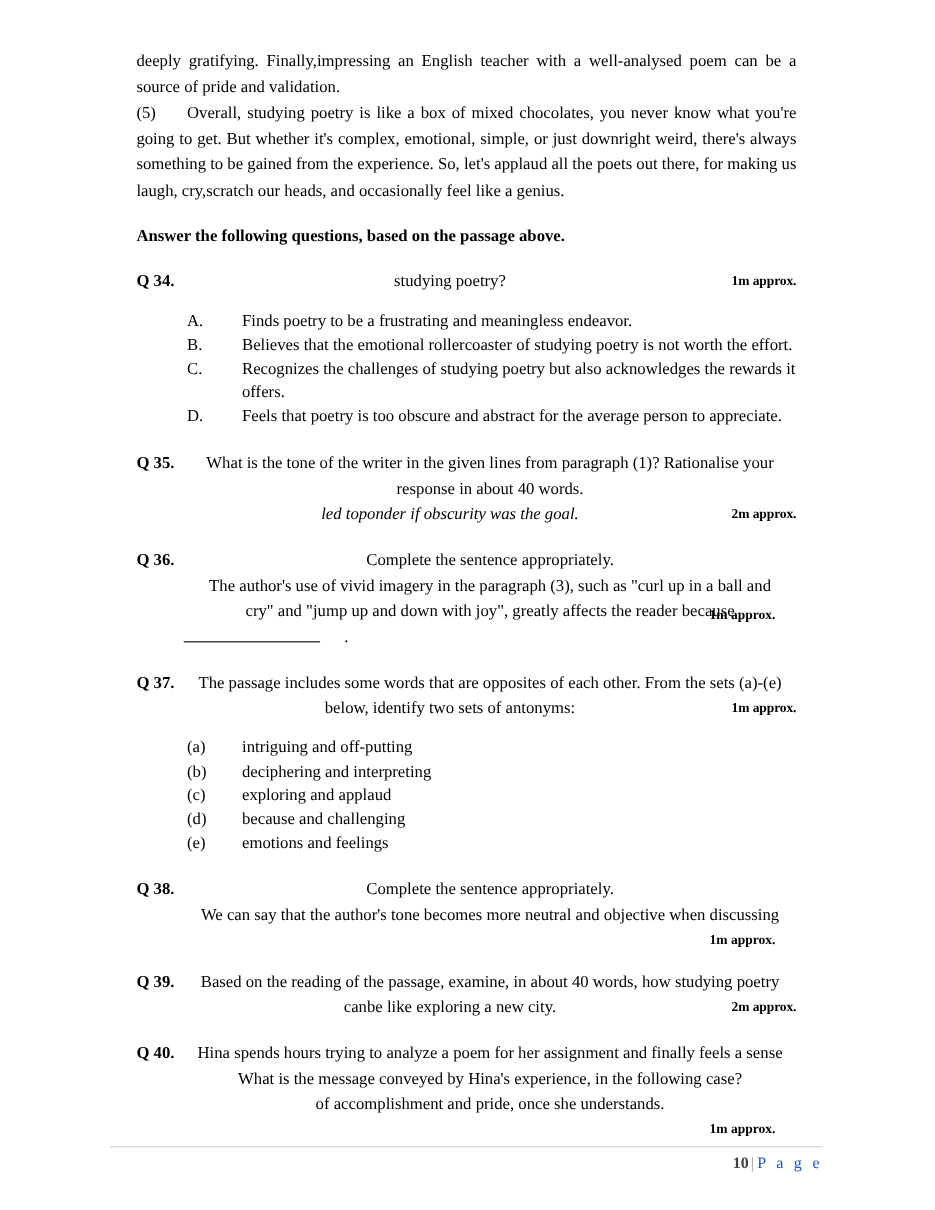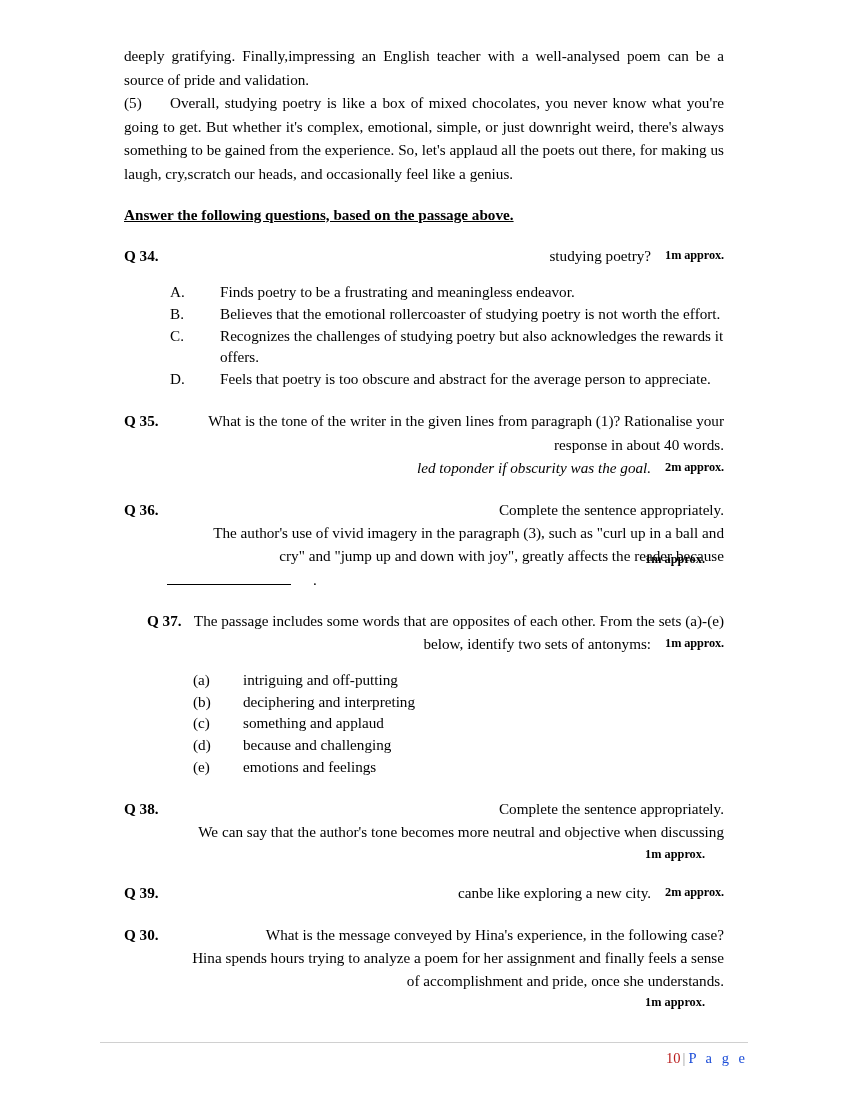--- a/index.html
+++ b/index.html
@@ -34,34 +34,33 @@
     display: inline-block;
     width: 46px;
   }
 
   
   .section-heading {
     font-size: 15.2px;
     line-height: 23.6px;
     font-weight: bold;
     margin: 17px 0 0 0;
-    text-decoration: underline;
   }
 
   
   .qblock {
     position: relative;
     margin-top: 18px;
   }
   .qhead {
     position: relative;
     padding-left: 43px;
     font-size: 15.2px;
     line-height: 23.2px;
-    text-align: right;
+    text-align: center;
   }
   .qlabel {
     position: absolute;
     left: 0;
     top: 0;
     font-weight: bold;
     font-size: 15.2px;
     white-space: nowrap;
   }
   .qline {
@@ -147,22 +146,22 @@
     position: absolute;
     left: 100px;
     top: 1042px;
     width: 648px;
     border-top: 1.2px solid #d0d0d0;
     padding-top: 7px;
     text-align: right;
     font-size: 14.5px;
   }
   #footer .pagenum {
-    font-weight: normal;
-    color: #b91c1c;
+    font-weight: bold;
+    color: #404040;
   }
   #footer .sep {
     color: #9a9a9a;
     margin: 0 3px 0 2px;
   }
   #footer .pageword {
     color: #1d4ed8;
     letter-spacing: 3px;
   }
 </style>
@@ -221,38 +220,38 @@
       <span class="qline">Complete the sentence appropriately.</span>
       <span class="qline">The author's use of vivid imagery in the paragraph (3), such as "curl up in a ball and</span>
       <span class="qline">cry" and "jump up and down with joy", greatly affects the reader because</span>
     </div>
     <div class="blank-row">
       <span class="blank-line"></span><span class="blank-dot">.</span>
       <span class="marks-abs">1m approx.</span>
     </div>
   </div>
 
-  <div class="qblock" style="margin-top:18px;margin-left:23px;">
+  <div class="qblock" style="margin-top:18px;">
     <div class="qhead">
       <span class="qlabel">Q 37.</span>
       <span class="qline">The passage includes some words that are opposites of each other. From the sets (a)-(e)</span>
       <span class="qline"><span class="marks marks-right">1m approx.</span><span>below, identify two sets of antonyms:</span></span>
     </div>
     <div class="options">
       <div class="opt">
         <span class="opt-key">(a)</span>
         <span class="opt-text">intriguing and off-putting</span>
       </div>
       <div class="opt">
         <span class="opt-key">(b)</span>
         <span class="opt-text">deciphering and interpreting</span>
       </div>
       <div class="opt">
         <span class="opt-key">(c)</span>
-        <span class="opt-text">something and applaud</span>
+        <span class="opt-text">exploring and applaud</span>
       </div>
       <div class="opt">
         <span class="opt-key">(d)</span>
         <span class="opt-text">because and challenging</span>
       </div>
       <div class="opt">
         <span class="opt-key">(e)</span>
         <span class="opt-text">emotions and feelings</span>
       </div>
     </div>
@@ -263,29 +262,30 @@
       <span class="qlabel">Q 38.</span>
       <span class="qline">Complete the sentence appropriately.</span>
       <span class="qline">We can say that the author's tone becomes more neutral and objective when discussing</span>
     </div>
     <div class="marks-own-line">1m approx.</div>
   </div>
 
   <div class="qblock" style="margin-top:16px;">
     <div class="qhead">
       <span class="qlabel">Q 39.</span>
+      <span class="qline">Based on the reading of the passage, examine, in about 40 words, how studying poetry</span>
       <span class="qline"><span class="marks marks-right">2m approx.</span><span>canbe like exploring a new city.</span></span>
     </div>
   </div>
 
   <div class="qblock" style="margin-top:19px;">
     <div class="qhead">
-      <span class="qlabel">Q 30.</span>
+      <span class="qlabel">Q 40.</span>
+      <span class="qline">Hina spends hours trying to analyze a poem for her assignment and finally feels a sense</span>
       <span class="qline">What is the message conveyed by Hina's experience, in the following case?</span>
-      <span class="qline">Hina spends hours trying to analyze a poem for her assignment and finally feels a sense</span>
       <span class="qline">of accomplishment and pride, once she understands.</span>
     </div>
     <div class="marks-own-line">1m approx.</div>
 
   </div>
 
 </div>
 
 <div id="footer">
   <span class="pagenum">10</span><span class="sep">|</span><span class="pageword">P a g e</span>

